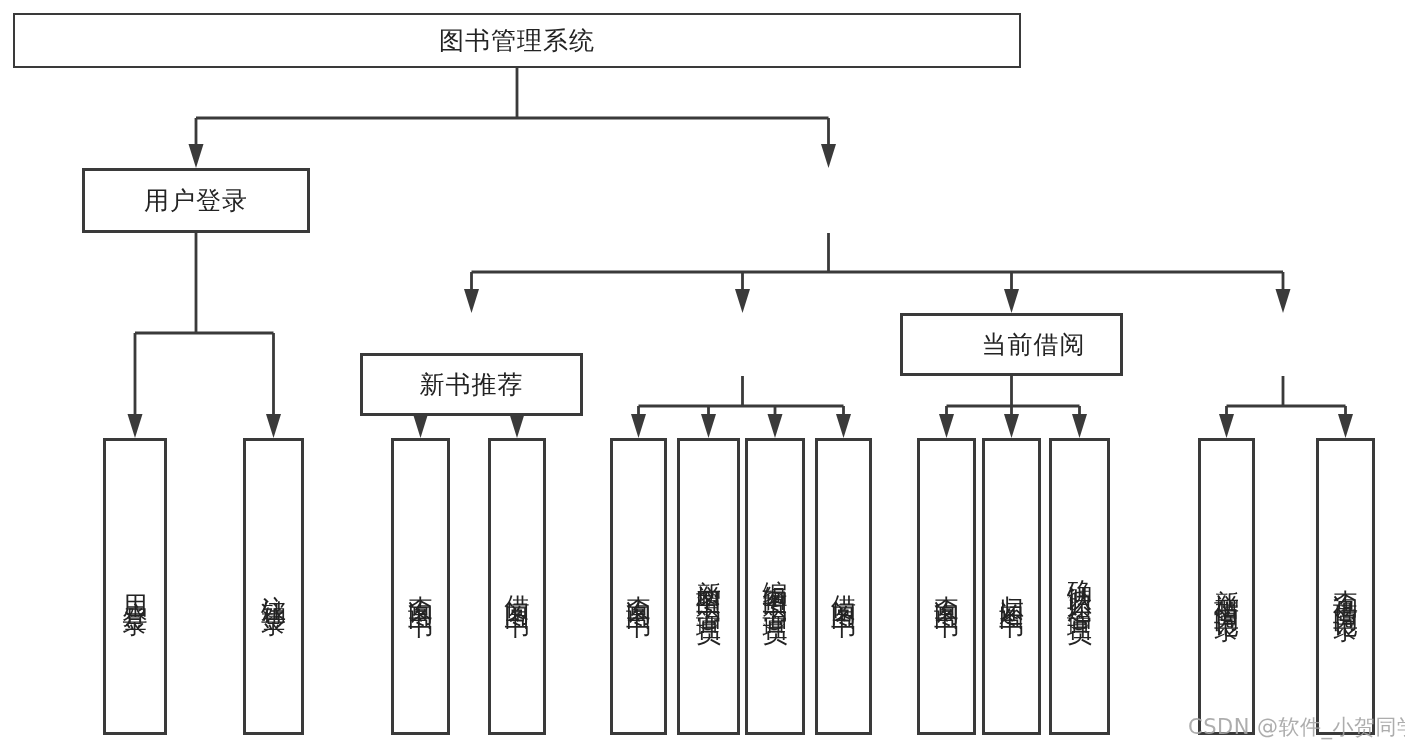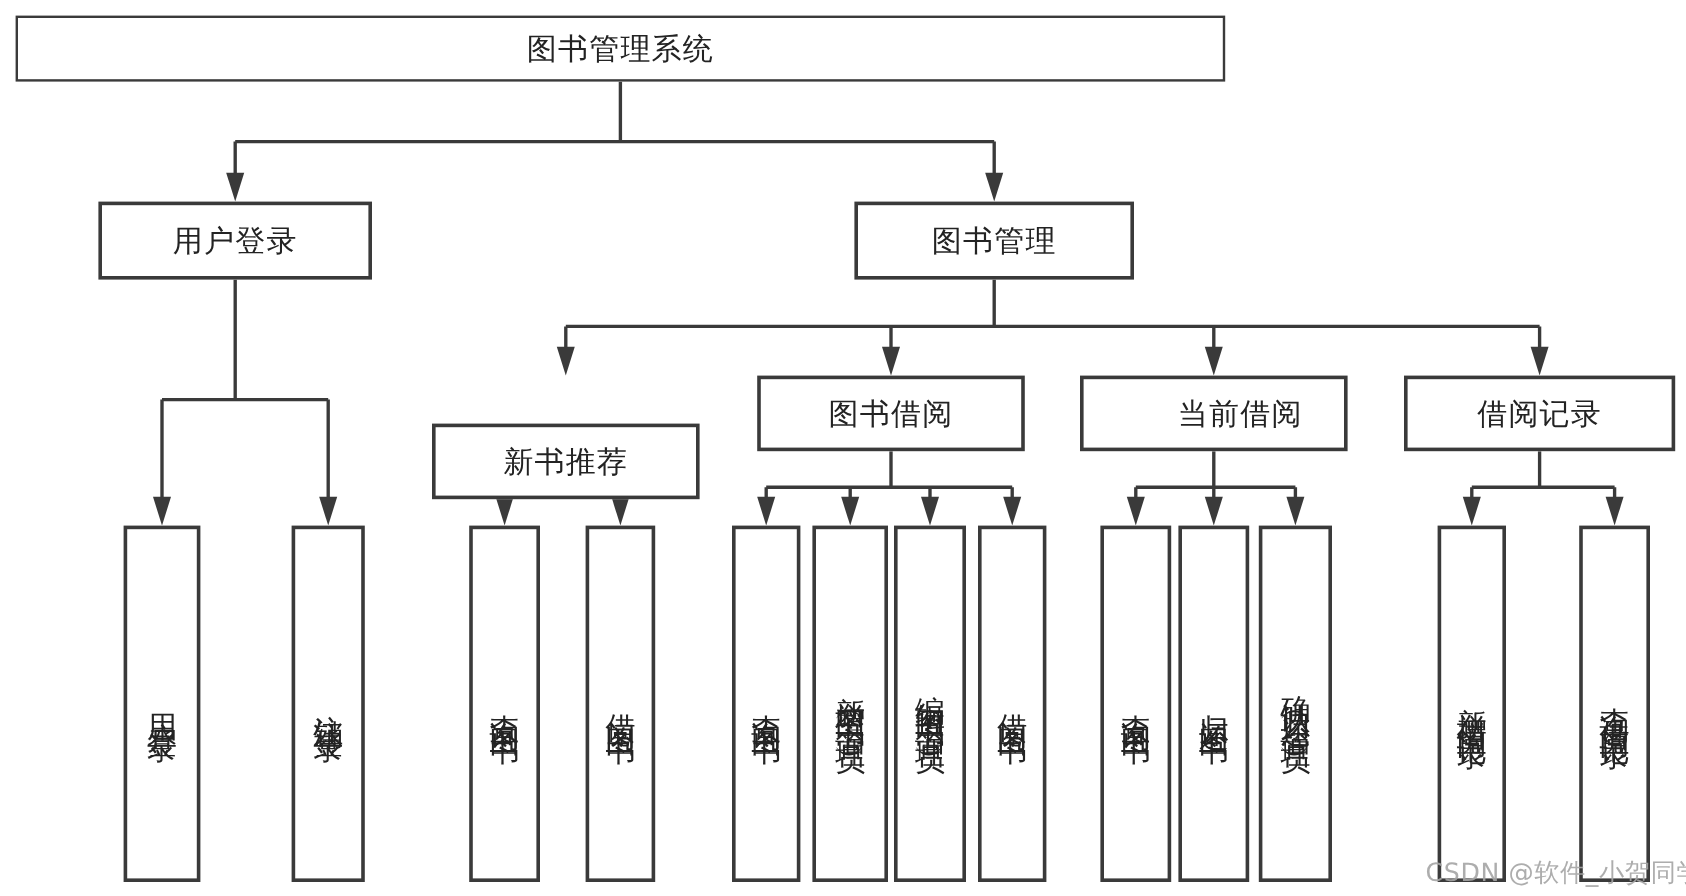--- a/index.html
+++ b/index.html
@@ -70,26 +70,23 @@
     <polygon points="1079.5,438 1072,414 1087,414"></polygon>
 
     <path d="M1283,376 V406 M1226.5,406 H1345.5 M1226.5,406 V420 M1345.5,406 V420"></path>
     <polygon points="1226.5,438 1219,414 1234,414"></polygon>
     <polygon points="1345.5,438 1338,414 1353,414"></polygon>
   </svg>
 
   <div class="box hbox top" style="left:13px; top:13px; width:1008px; height:55px;">图书管理系统</div>
 
   <div class="box hbox" style="left:82px; top:168px; width:228px; height:65px;">用户登录</div>
-  <div class="box hbox" style="left:712px; top:168px; width:233px; height:65px;">图书管理</div>
 
   <div class="box hbox" style="left:360px; top:313px; width:223px; height:63px;margin-top:40px;">新书推荐</div>
-  <div class="box hbox" style="left:631px; top:313px; width:223px; height:63px;">图书借阅</div>
   <div class="box hbox" style="left:900px; top:313px; width:223px; height:63px;padding-left:44px;">当前借阅</div>
-  <div class="box hbox" style="left:1170px; top:313px; width:226px; height:63px;">借阅记录</div>
 
   <div class="box vbox" style="left:103px; top:438px; width:64px; height:297px;">用户登录</div>
   <div class="box vbox" style="left:243px; top:438px; width:61px; height:297px;">注销登录</div>
 
   <div class="box vbox" style="left:391px; top:438px; width:59px; height:297px;">查询图书</div>
   <div class="box vbox" style="left:488px; top:438px; width:58px; height:297px;">借阅图书</div>
 
   <div class="box vbox" style="left:610px; top:438px; width:57px; height:297px;">查询图书</div>
   <div class="box vbox" style="left:677px; top:438px; width:63px; height:297px;">新增图书（管理员）</div>
   <div class="box vbox" style="left:745px; top:438px; width:60px; height:297px;">编辑图书（管理员）</div>

